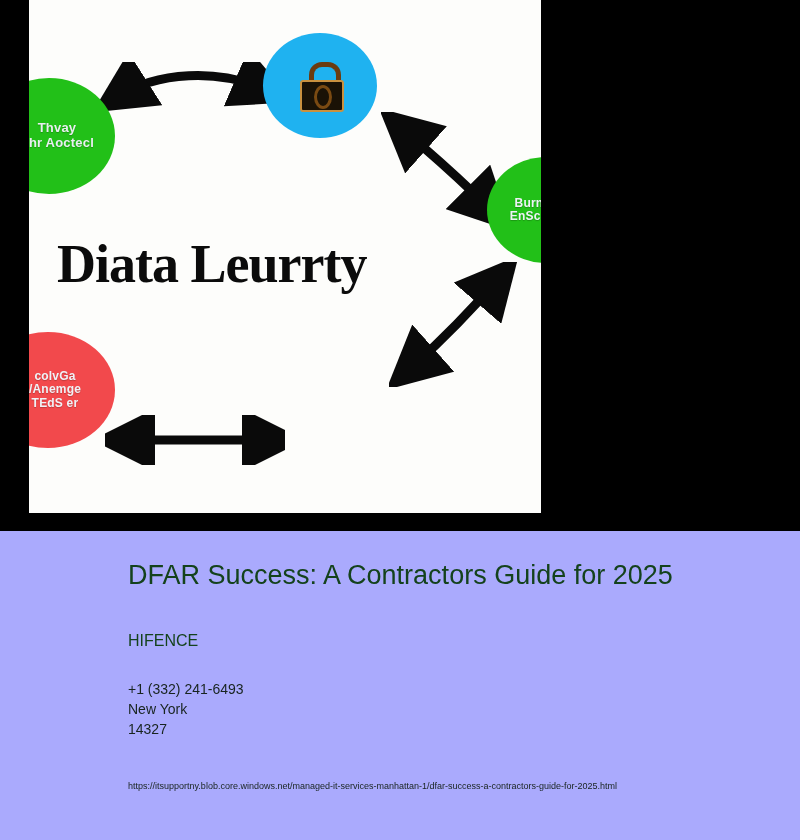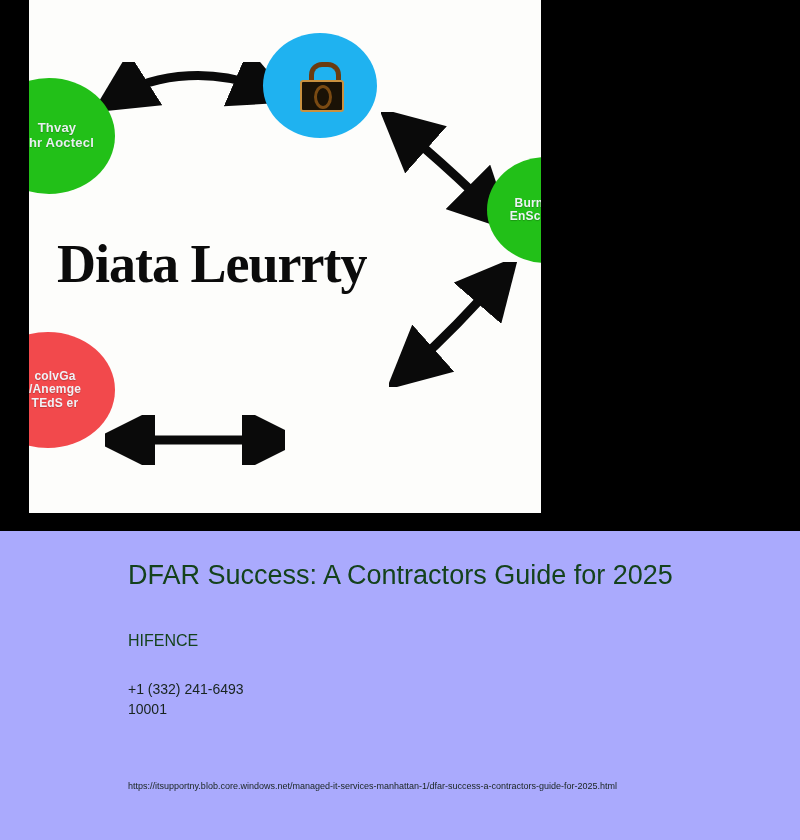--- a/index.html
+++ b/index.html
@@ -277,18 +277,19 @@
 </div>
 
 <div id="info-panel">
 
   <h1 id="article-title">DFAR Success: A Contractors Guide for 2025</h1>
 
   <div id="company-name">HIFENCE</div>
 
   <div id="contact-block">
     <div class="line">+1 (332) 241-6493</div>
-    <div class="line">10001</div>
+    <div class="line">New York</div>
+    <div class="line">14327</div>
   </div>
 
   <div id="source-url">https://itsupportny.blob.core.windows.net/managed-it-services-manhattan-1/dfar-success-a-contractors-guide-for-2025.html</div>
 
 </div>
 
 </body></html>

